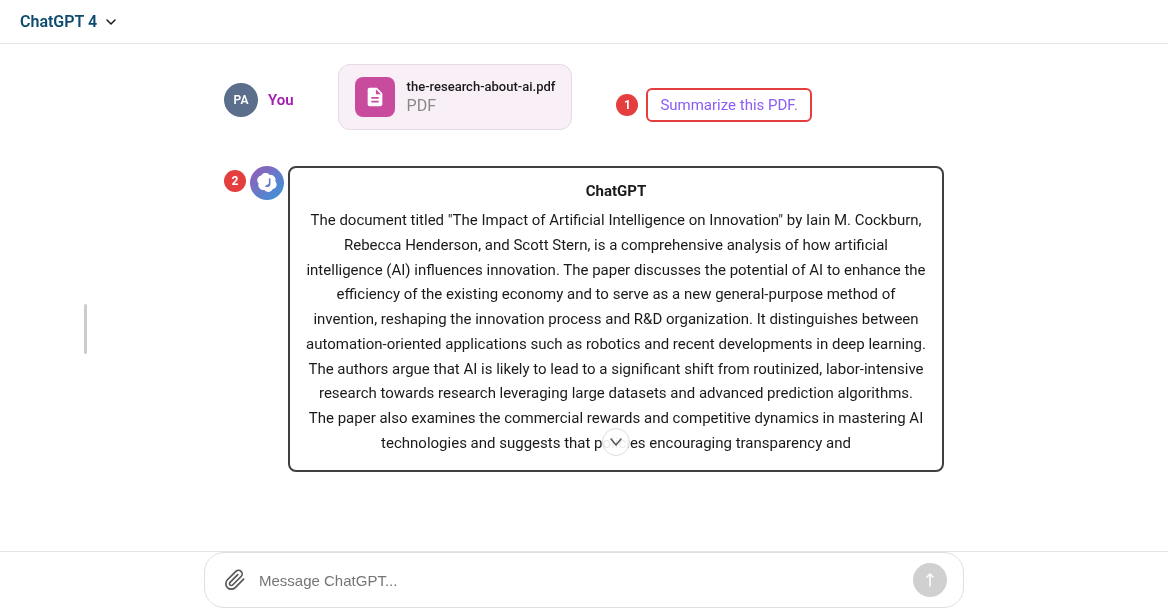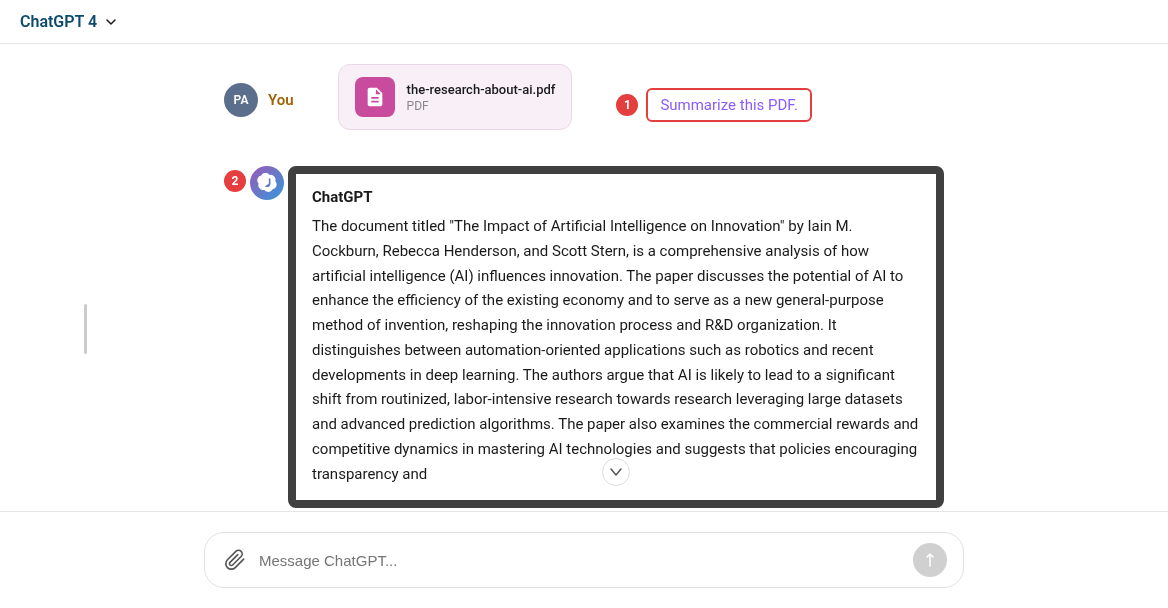--- a/index.html
+++ b/index.html
@@ -76,21 +76,21 @@
       align-items: center;
       justify-content: center;
       color: white;
       font-size: 12px;
       font-weight: 600;
       flex-shrink: 0;
     }
     .user-name {
       font-size: 15px;
       font-weight: 600;
-      color: #a16207;
+      color: #a21caf;
     }
 
     
     .pdf-attachment {
       margin-left: 44px;
       margin-bottom: 16px;
       background: #f9f0f7;
       border: 1px solid #e8d8e8;
       border-radius: 12px;
       padding: 12px 16px;
@@ -117,21 +117,21 @@
     .pdf-info {
       display: flex;
       flex-direction: column;
     }
     .pdf-name {
       font-size: 13px;
       font-weight: 500;
       color: #1a1a1a;
     }
     .pdf-type {
-      font-size: 12px;
+      font-size: 16px;
       color: #888;
       margin-top: 2px;
     }
 
     
     .user-text-wrapper {
       margin-left: 44px;
       display: flex;
       align-items: center;
       gap: 8px;
@@ -188,24 +188,25 @@
       height: 34px;
       border-radius: 50%;
       background: linear-gradient(135deg, #9b59b6, #3498db);
       display: flex;
       align-items: center;
       justify-content: center;
       flex-shrink: 0;
     }
     .chatgpt-content {
       flex: 1;
-      border: 8px solid #404040;
+      border: 2px solid #404040;
       border-radius: 8px;
       padding: 14px 16px;
       position: relative;
+      text-align: center;
     }
     .chatgpt-name {
       font-size: 15px;
       font-weight: 700;
       color: #1a1a1a;
       margin-bottom: 8px;
     }
     .chatgpt-text {
       font-size: 15px;
       color: #1a1a1a;
@@ -225,21 +226,21 @@
       border: 1px solid #ddd;
       display: flex;
       align-items: center;
       justify-content: center;
       cursor: pointer;
     }
 
     
     .input-area {
       border-top: 1px solid #e5e5e5;
-      padding: 20px 20px;
+      padding: 0 20px;
       background: #ffffff;
       flex-shrink: 0;
     }
     .input-wrapper {
       max-width: 760px;
       margin: 0 auto;
       display: flex;
       align-items: center;
       gap: 10px;
       border: 1px solid #e0e0e0;

